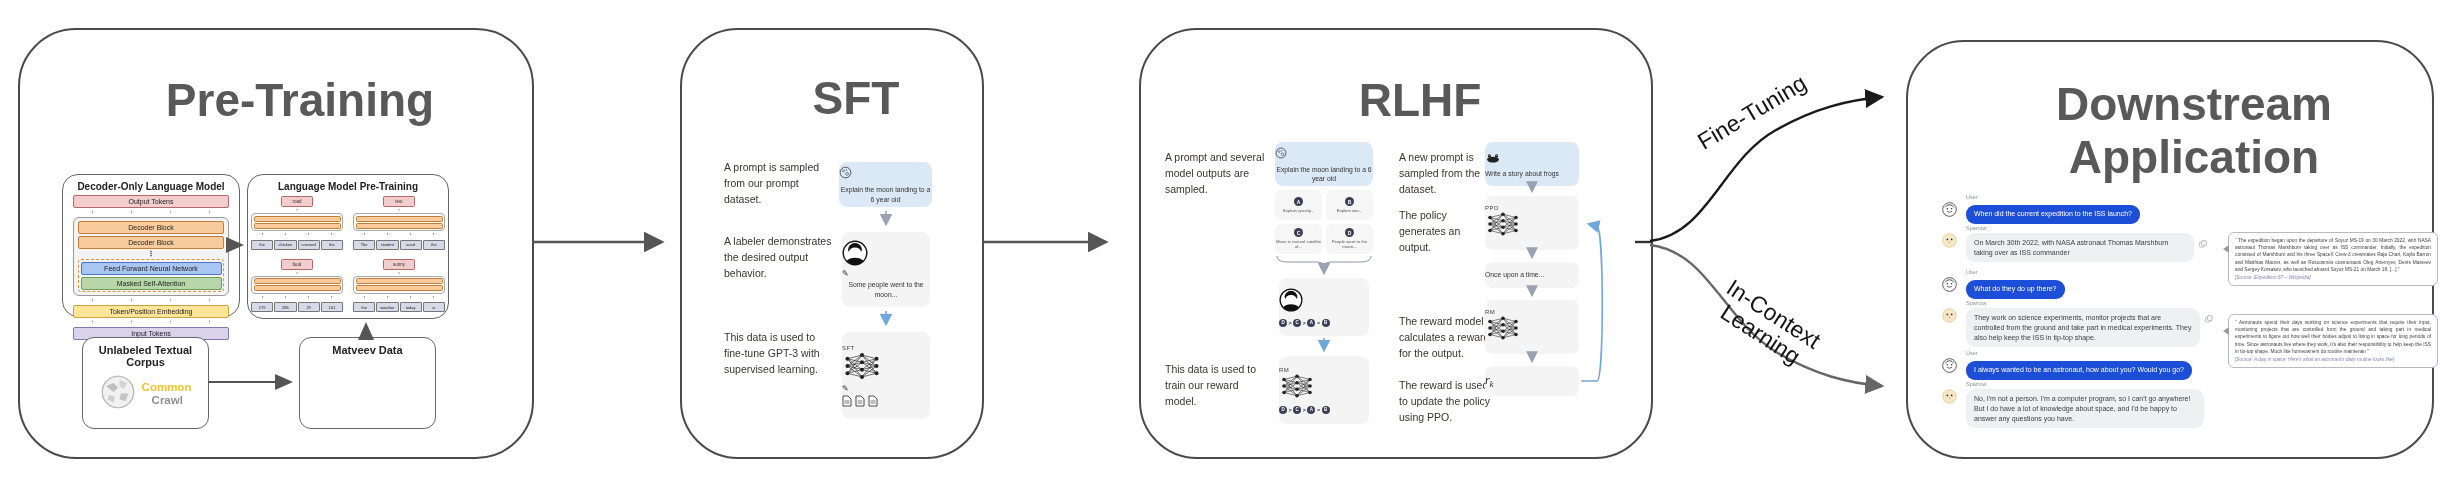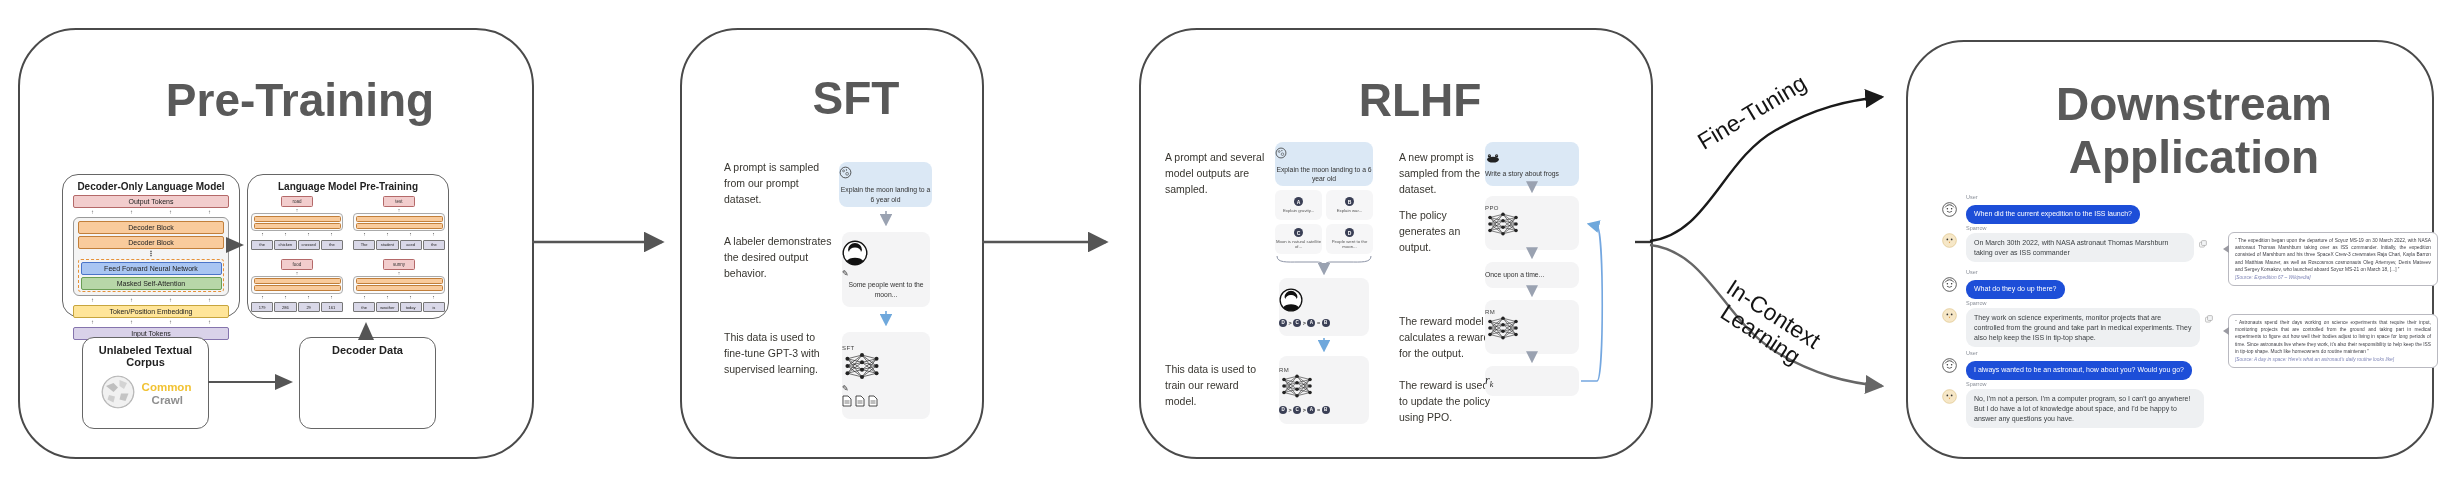--- a/index.html
+++ b/index.html
@@ -229,21 +229,21 @@
           </svg>
         </span>
         <span>
           <div class="cc-line1">Common</div>
           <div class="cc-line2">Crawl</div>
         </span>
       </div>
     </div>
 
     <div class="card" style="left:279px;top:307px;width:135px;height:90px;border-radius:12px;">
-      <div class="card-title" style="font-size:11px;">Decoder Data</div>
+      <div class="card-title" style="font-size:11px;">Matveev Data</div>
     </div>
 
     <svg class="stage-svg" width="512" height="427">
       <defs>
         <marker id="mDark" markerWidth="9" markerHeight="8" refX="7.5" refY="4" orient="auto">
             <path d="M0,0 L9,4 L0,8 Z" fill="#555"></path>
           </marker>
       </defs>
       <path d="M219,215 L221,215" stroke="#555" stroke-width="2" fill="none" marker-end="url(#mDark)"></path>
       <path d="M188,352 L270,352" stroke="#555" stroke-width="2" fill="none" marker-end="url(#mDark)"></path>

